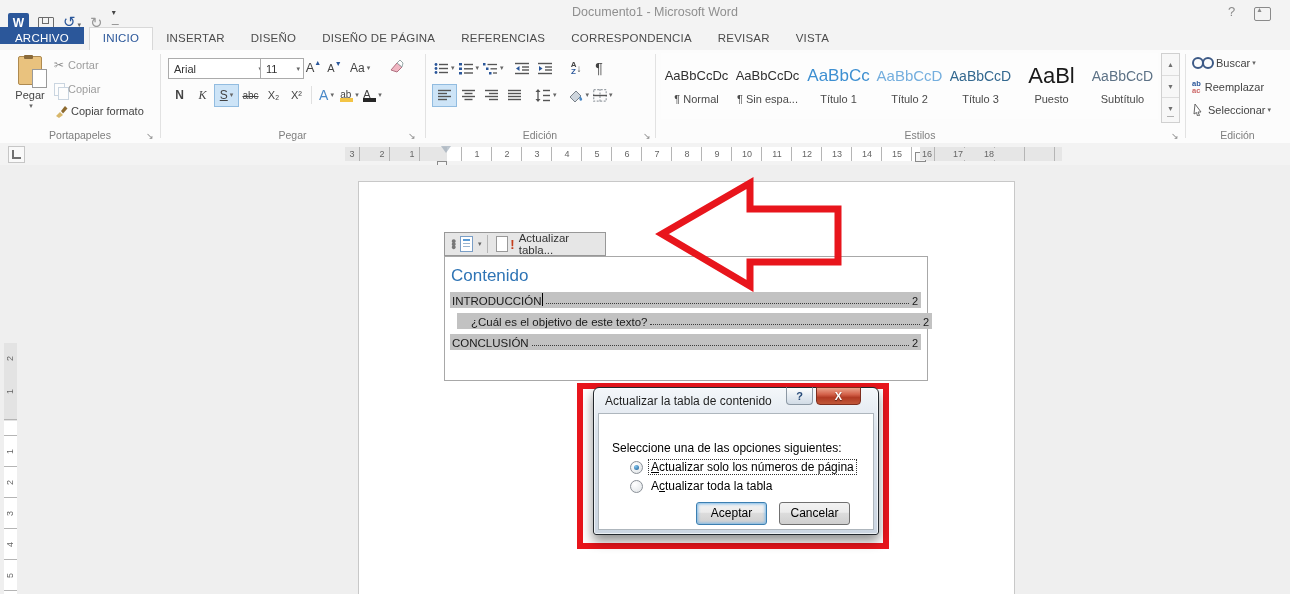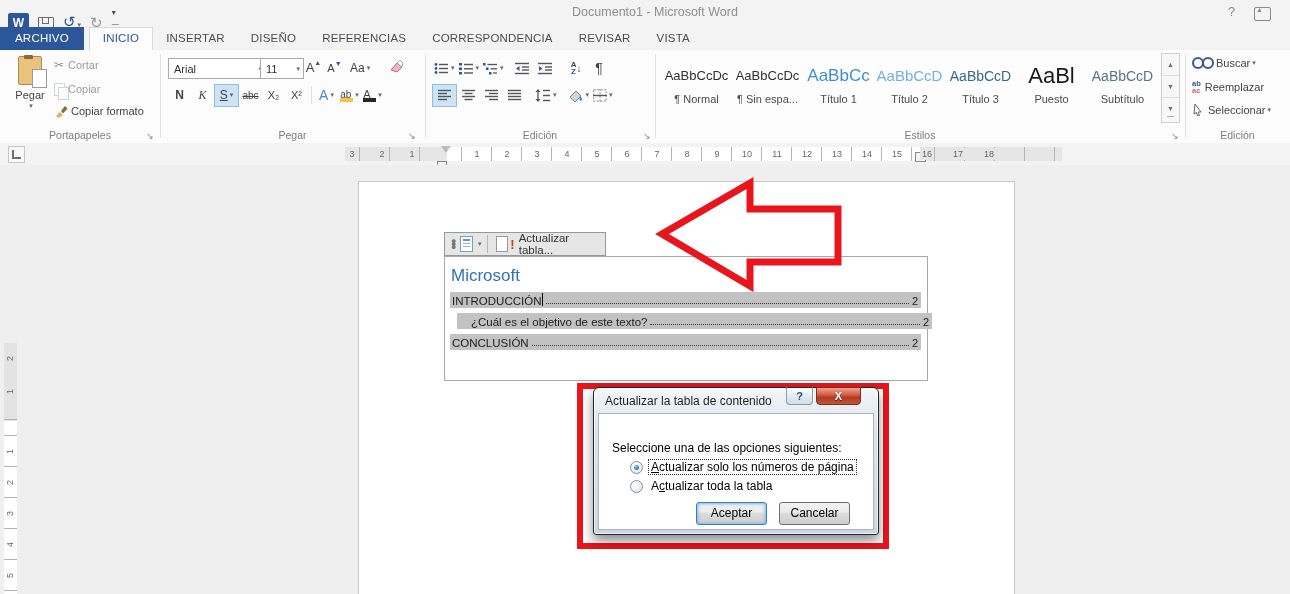--- a/index.html
+++ b/index.html
@@ -15,21 +15,21 @@
   .floppy{width:14px;height:14px;border:1.5px solid #6b6b6b;border-radius:1px;position:relative;margin-top:3px;}
   .floppy:before{content:"";position:absolute;left:3px;top:0;width:5px;height:5px;border:1px solid #6b6b6b;border-top:none;}
   .floppy:after{content:"";position:absolute;left:2px;bottom:0;width:7px;height:4px;background:#6b6b6b;}
   .qsep-caret{font-size:8px;color:#444;}
   #title-text{position:absolute;left:0;right:0;top:5px;text-align:center;font-size:12.5px;color:#8f8f8f;padding-left:20px;}
   .tb-right{position:absolute;top:4px;font-size:13px;color:#8a8a8a;}
   .panel-ic{width:15px;height:12px;border:1.5px solid #8a8a8a;border-radius:2px;position:relative;}
   .panel-ic:before{content:"▴";position:absolute;left:2.5px;top:-3px;font-size:8px;color:#8a8a8a;}
   
   #tabrow{position:absolute;left:0;top:27px;width:1290px;height:23px;background:#f3f3f3;display:flex;}
-  .tab{height:23px;line-height:23px;padding:0 13px;font-size:11.5px;color:#4c4c4c;letter-spacing:.2px;}
+  .tab{height:17px;line-height:23px;padding:0 13px;font-size:11.5px;color:#4c4c4c;letter-spacing:.2px;}
   .tab.file{background:#2b579a;color:#fff;margin-right:5px;padding:0 15px;}
   .tab.sel{background:#fcfcfc;color:#2b579a;border:1px solid #d8d8d8;border-bottom:none;height:22px;line-height:21px;}
   
   #ribbon{position:absolute;left:0;top:50px;width:1290px;height:93px;background:#fcfcfc;border-bottom:1px solid #d6d6d6;}
   .grp{position:absolute;top:0;height:93px;}
   .gsep{position:absolute;top:4px;height:84px;width:1px;background:#e2e2e2;}
   .glabel{position:absolute;bottom:2px;left:0;right:0;text-align:center;font-size:10.5px;color:#7e7e7e;margin-top:36px;}
   .glaunch{position:absolute;bottom:2px;font-size:9px;color:#8a8a8a;width:10px;height:10px;line-height:10px;}
   .btn-lbl{font-size:11px;color:#444;}
   .grayed{color:#9d9d9d !important;}
@@ -150,20 +150,21 @@
     <div class="tb-right" style="left:1254px;top:7px;">
         <div class="panel-ic"></div>
       </div>
   </div>
 
   <div id="tabrow">
       <div class="tab file">ARCHIVO</div>
       <div class="tab sel">INICIO</div>
       <div class="tab">INSERTAR</div>
       <div class="tab">DISEÑO</div>
+      <div class="tab">DISEÑO DE PÁGINA</div>
       <div class="tab">REFERENCIAS</div>
       <div class="tab">CORRESPONDENCIA</div>
       <div class="tab">REVISAR</div>
       <div class="tab">VISTA</div>
     </div>
 
   <div id="ribbon">
     <div class="gsep" style="left:160px;"></div>
     <div class="gsep" style="left:425px;"></div>
     <div class="gsep" style="left:655px;"></div>
@@ -494,21 +495,21 @@
         <span class="dots">●<br>●<br>●</span>
         <span class="tocdoc"></span>
         <span class="caret">▾</span>
         <span class="hsep"></span>
         <span class="updpage"></span>
         <span class="excl">!</span>
         <span style="font-size:11.5px;color:#333;">Actualizar tabla...</span>
       </div>
 
       <div id="toc-box"></div>
-      <div id="toc-heading">Microsoft</div>
+      <div id="toc-heading">Contenido</div>
       <div id="toc-rows"></div>
     <div class="toc-row" style="left: 91px; top: 110px; width: 471px; padding-left: 2px;">
           <span>INTRODUCCIÓN</span>
           <span class="tcaret"></span>
           <span class="leader"></span>
           <span class="tpage">2</span>
         </div>
         <div class="toc-row" style="left: 98px; top: 131px; width: 475px; padding-left: 14px;">
           <span>¿Cuál es el objetivo de este texto?</span>
           <span class="leader"></span>

